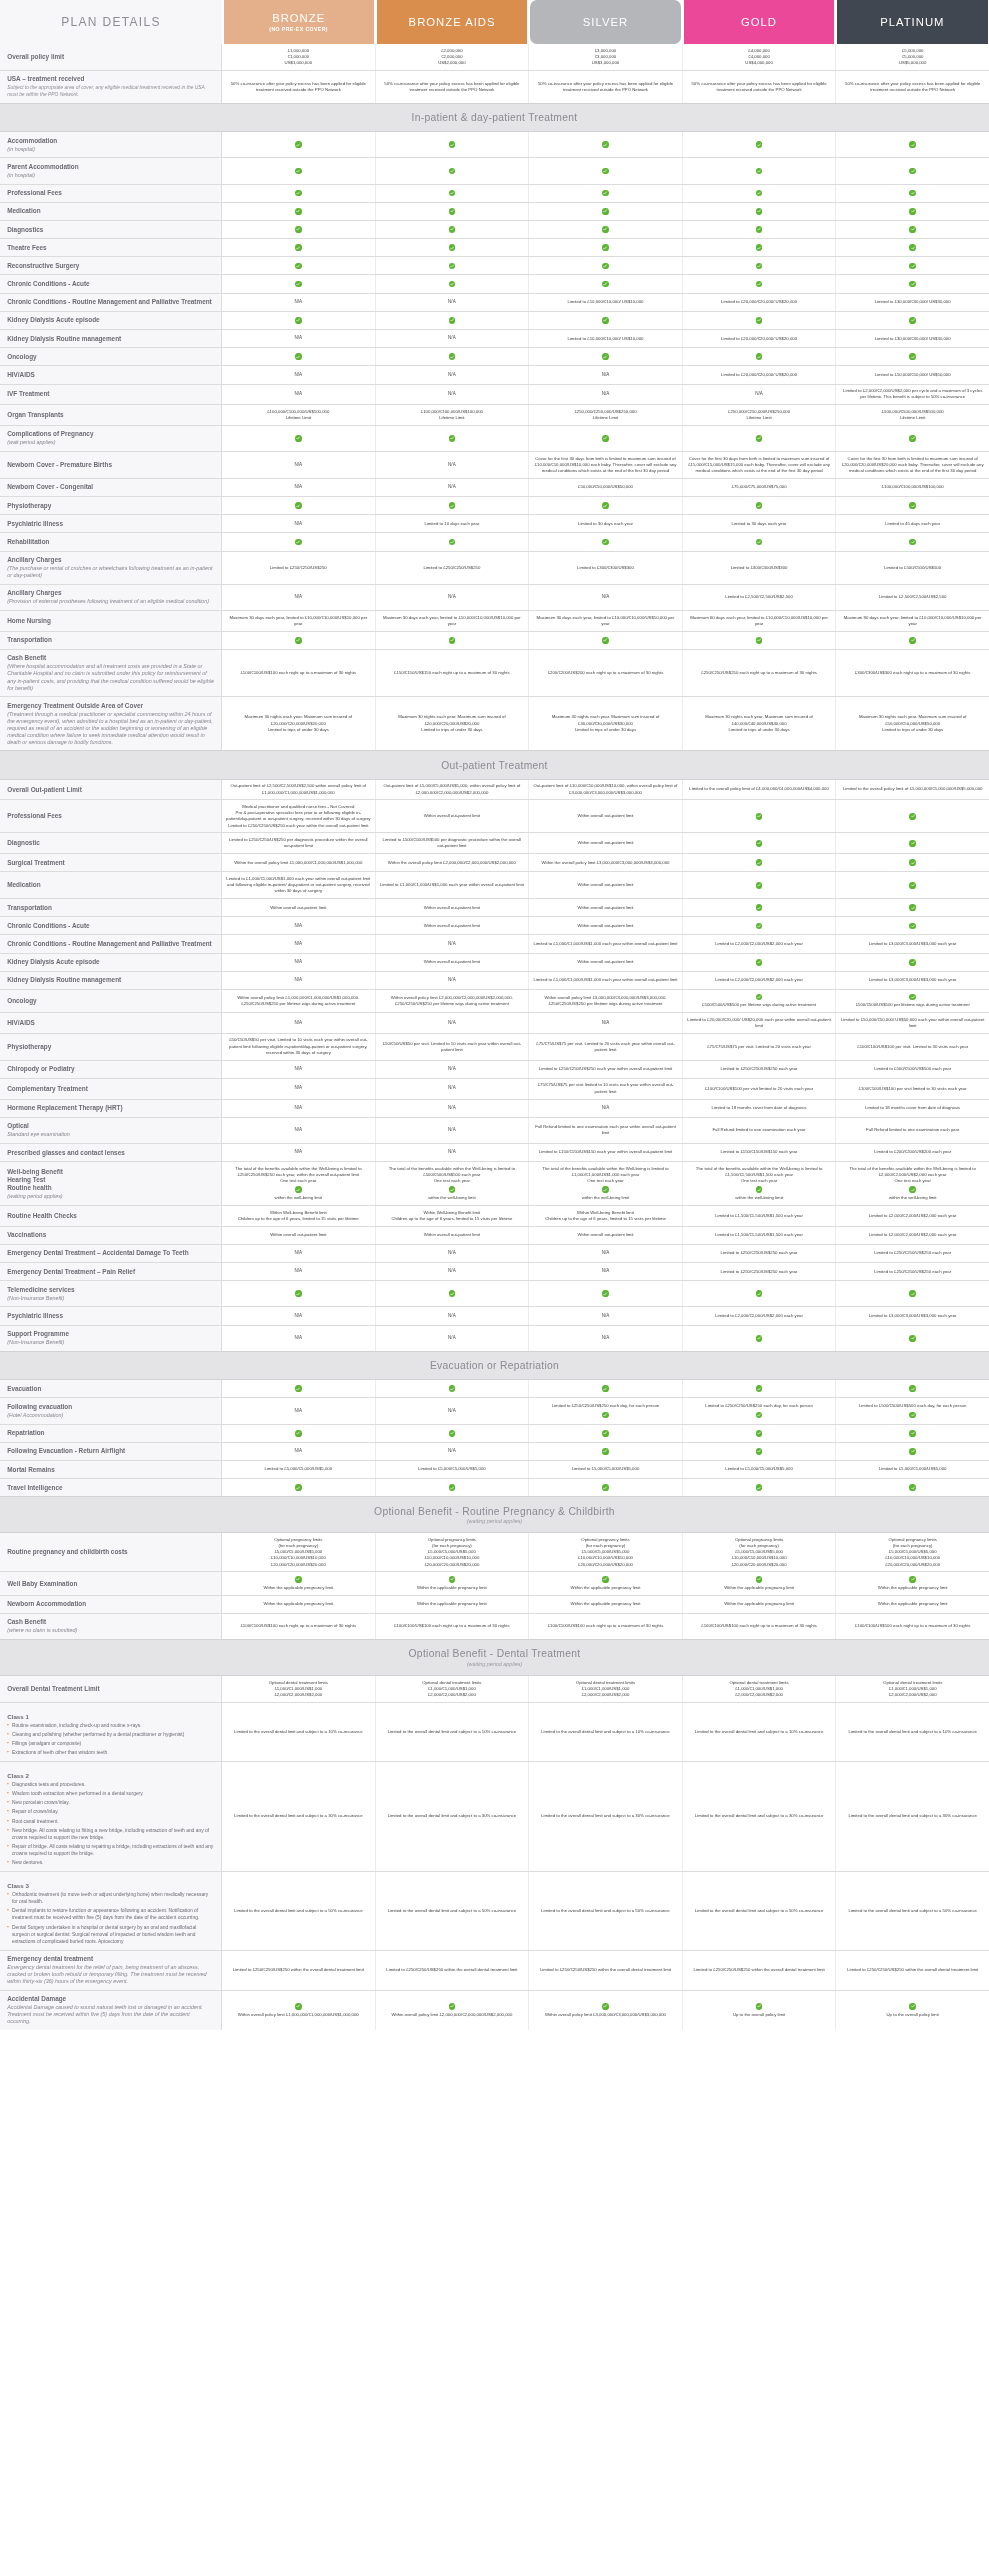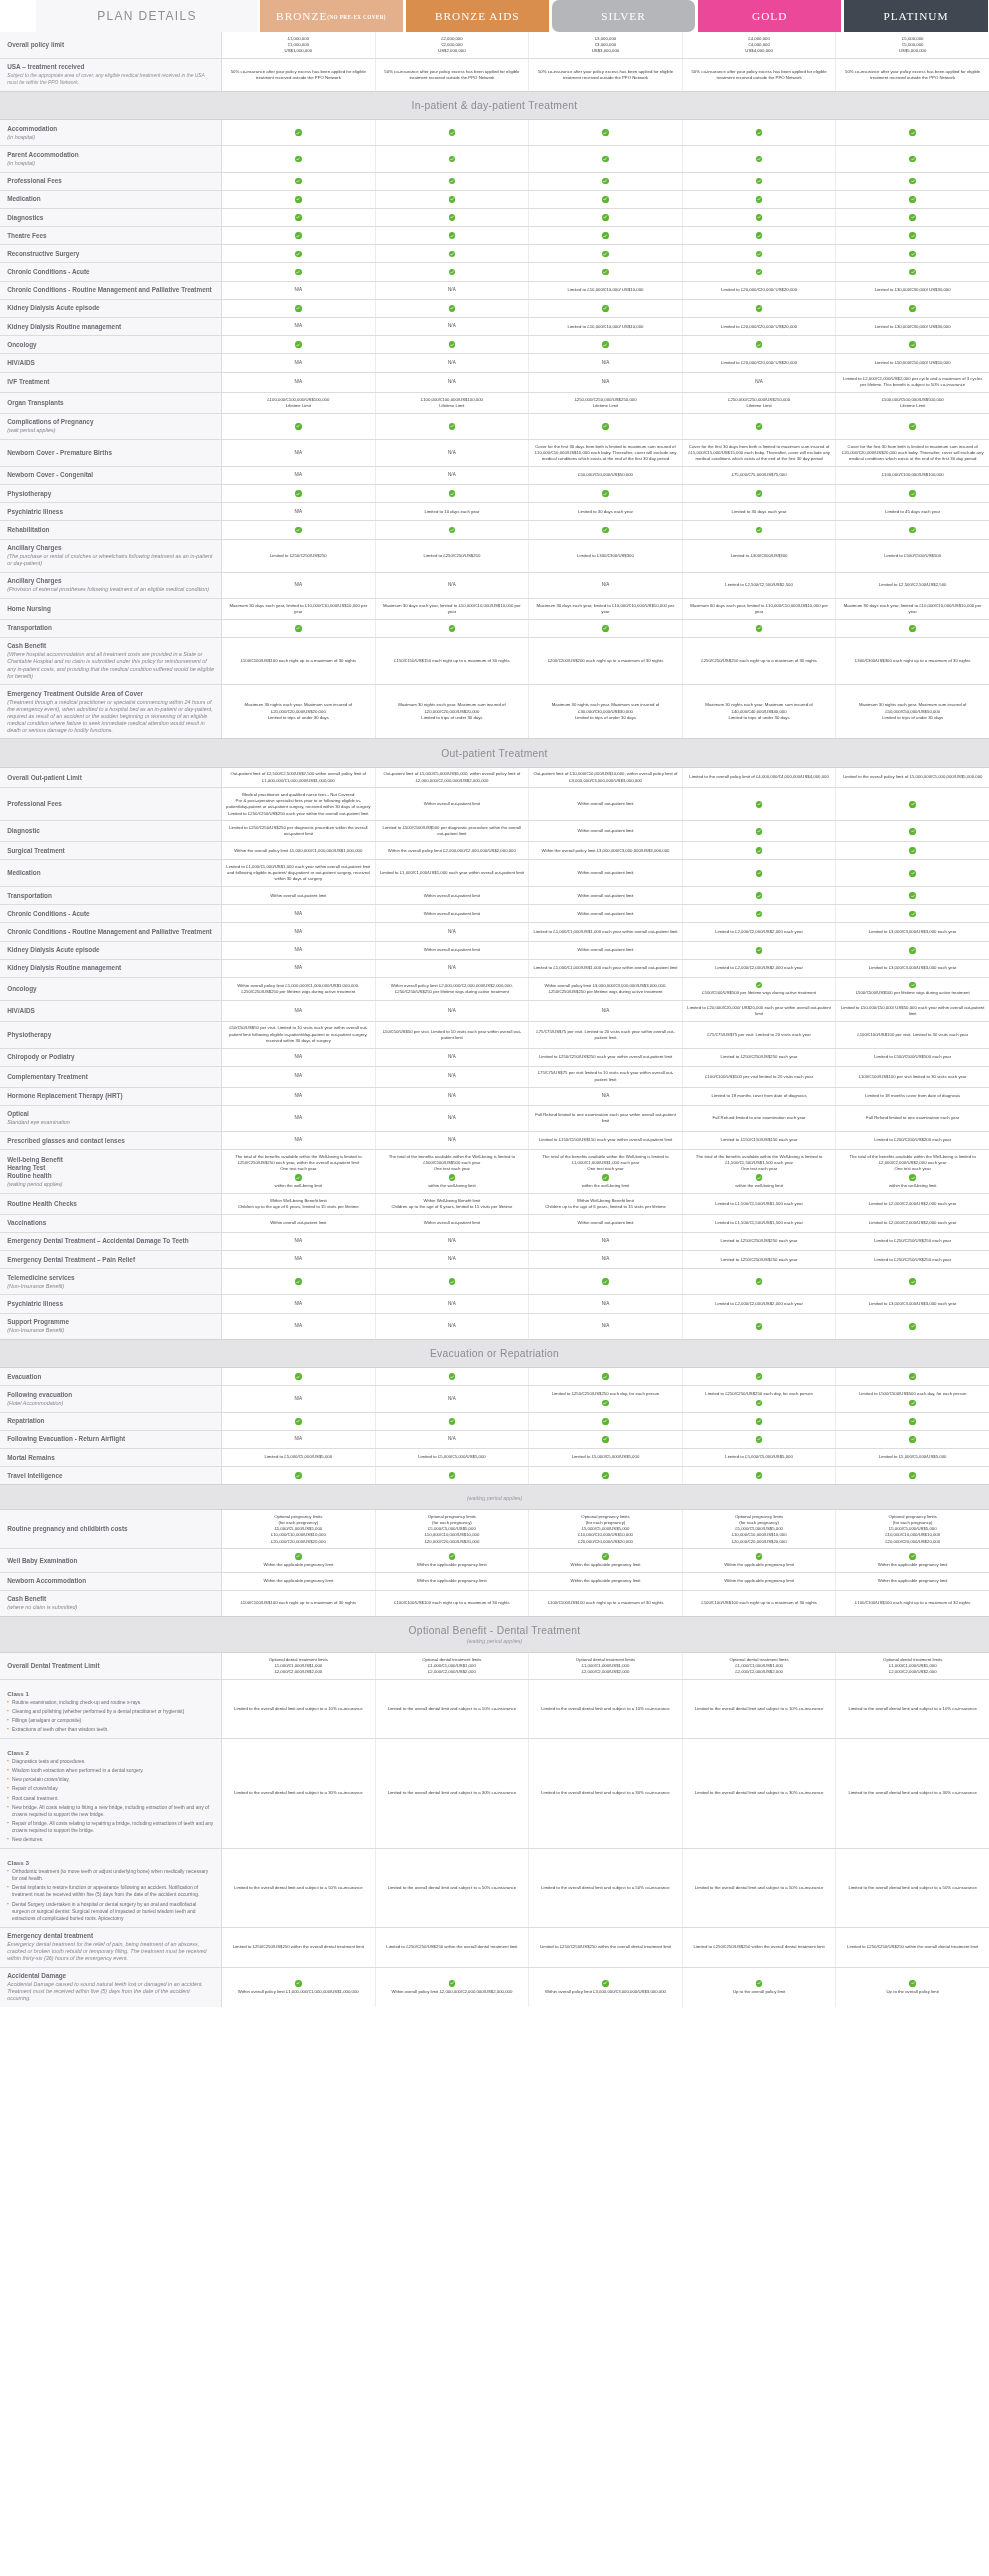--- a/index.html
+++ b/index.html
@@ -6,30 +6,30 @@
   body {
     font-family: "Liberation Sans", sans-serif;
     background: #ffffff;
     width: 989px;
     color: #5b5b5b;
     -webkit-font-smoothing: antialiased;
   }
   .sheet { width:989px; }
 
   
-  .hdr { display:flex; height:32px;margin-left:36px; }
+  .hdr { display:flex; height:44px; }
   .hdr-title {
     width:222px; background:#f7f7f9; display:flex;
     align-items:center; justify-content:center;
     font-size:12px; letter-spacing:1.3px; color:#8d8d96; font-weight:300;
   }
   .hdr-tiers { flex:1; display:flex; gap:3.1px; padding:0 1.5px; }
   .tier {
-    flex:1; display:flex; flex-direction:row;
-    align-items:center; justify-content:center; color:#fff; text-align:center;font-family:Liberation Serif, serif;
+    flex:1; display:flex; flex-direction:column;
+    align-items:center; justify-content:center; color:#fff; text-align:center;
   }
   .tier-name { font-size:11.3px; letter-spacing:1px; font-weight:300; }
   .tier-sub { font-size:5.2px; letter-spacing:0.4px; margin-top:2.1px; font-weight:600; }
   .t-bronze   { background:#e3b08b; }
   .t-bronzep  { background:#d98e4e; }
   .t-silver   { background:#b5b6ba;border-radius:7px; }
   .t-gold     { background:#ec4899; }
   .t-platinum { background:#414750; }
 
   
@@ -2001,20 +2001,21 @@
               <svg viewBox="0 0 10 10">
                 <path d="M1.5 5.2 L3.8 7.5 L8.5 2.3" stroke="#fff" stroke-width="1.8" fill="none" stroke-linecap="round" stroke-linejoin="round"></path>
               </svg>
             </span>
           </div>
         </div>
       </div>
     </div>
 
   <div class="section">
+    <div class="section-t">Optional Benefit - Routine Pregnancy &amp; Childbirth</div>
     <div class="section-s">(waiting period applies)</div>
   </div>
   <div id="maternity-rows">
       <div class="row">
         <div class="lbl">
           <div class="lbl-main">Routine pregnancy and childbirth costs</div>
         </div>
         <div class="cells">
           <div class="cell">
             <span class="ctxt">Optional pregnancy limits</span>

